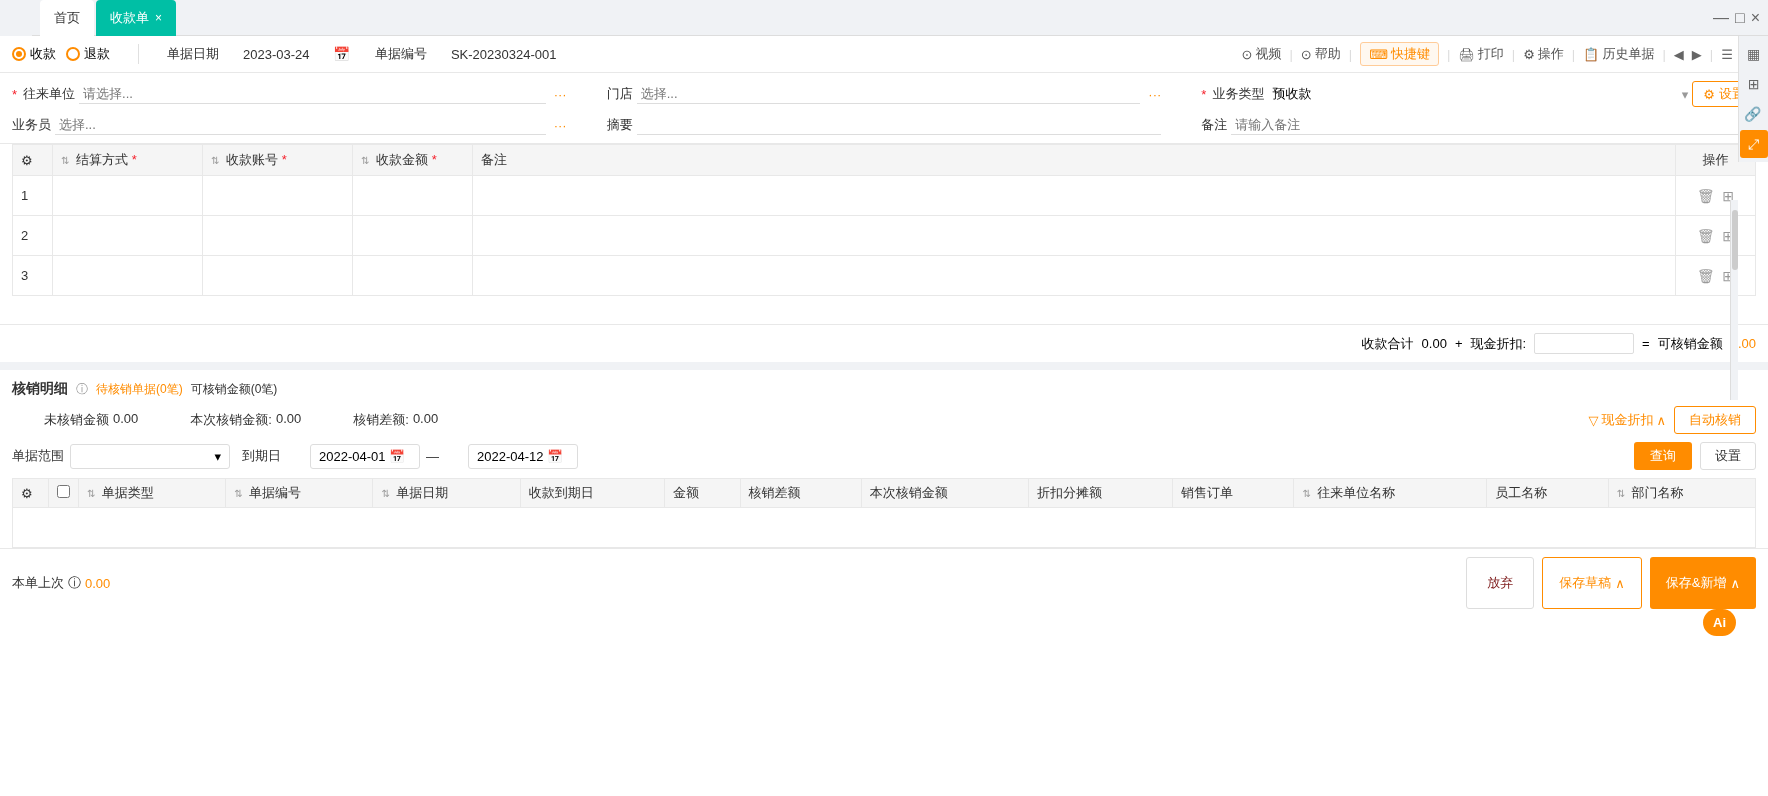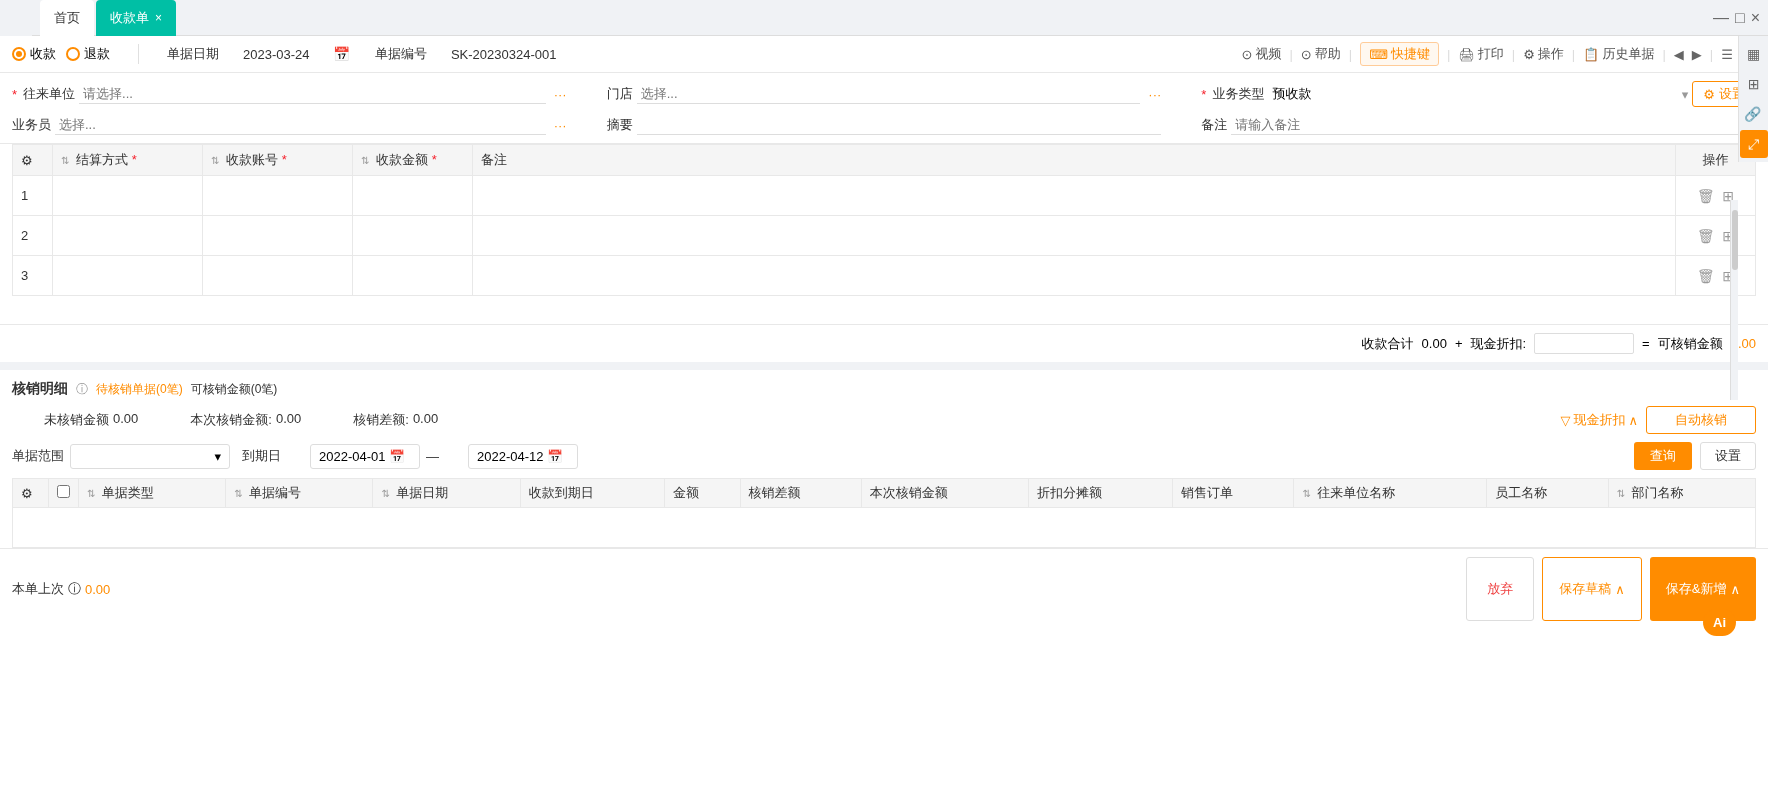--- a/index.html
+++ b/index.html
@@ -102,21 +102,21 @@
     .tab-link { color: #ff8c00; cursor: pointer; font-size: 12px; }
     .tab-link-normal { color: #333; font-size: 12px; }
 
     .writeoff-stats { display: flex; gap: 20px; align-items: center; margin-bottom: 8px; }
     .stat-item { display: flex; gap: 4px; color: #333; font-size: 12px; margin-left: 32px; }
 
     .writeoff-filter { display: flex; align-items: center; gap: 12px; margin-bottom: 8px; }
     .filter-right { margin-left: auto; display: flex; align-items: center; gap: 8px; }
     .more-conditions { display: flex; align-items: center; gap: 3px; color: #ff8c00; cursor: pointer; font-size: 12px; }
     .auto-writeoff-btn {
-      background: #fff; border: 1px solid #ff8c00; color: #ff8c00; padding: 4px 28px;
+      background: #fff; border: 1px solid #ff8c00; color: #ff8c00; padding: 4px 14px;
       border-radius: 3px; cursor: pointer; text-align: right;
     }
     .query-btn {
       background: #ff8c00; color: #fff; border: none; padding: 5px 16px;
       border-radius: 3px; cursor: pointer;
     }
     .settings-btn2 {
       background: #fff; border: 1px solid #ddd; color: #333; padding: 4px 14px;
       border-radius: 3px; cursor: pointer;
     }
@@ -144,25 +144,25 @@
 
     
     .footer {
       display: flex; align-items: center; padding: 8px 12px; border-top: 1px solid #e8e8e8;
       background: #fff; flex-shrink: 0; gap: 8px;
     }
     .footer-left { display: flex; align-items: center; gap: 4px; color: #333; }
     .footer-value { color: #ff8c00; }
     .footer-right { margin-left: auto; display: flex; gap: 8px; }
     .btn-discard {
-      background: #fff; border: 1px solid #ddd; color: #ef4444; padding: 6px 20px;
+      background: #fff; border: 1px solid #ddd; color: #7f1d1d; padding: 6px 20px;
       border-radius: 3px; cursor: pointer;
     }
     .btn-draft {
-      background: #fff; border: 1px solid #ff8c00; color: #ff8c00; padding: 22px 16px;
+      background: #fff; border: 1px solid #ff8c00; color: #ff8c00; padding: 16px 16px;
       border-radius: 3px; cursor: pointer; display: flex; align-items: center; gap: 4px;
     }
     .btn-save {
       background: #ff8c00; color: #fff; border: none; padding: 8px 16px;
       border-radius: 3px; cursor: pointer; display: flex; align-items: center; gap: 4px;
     }
 
     
     .right-sidebar {
       position: fixed; right: 0; top: 36px; width: 30px; background: #f0f2f5;

